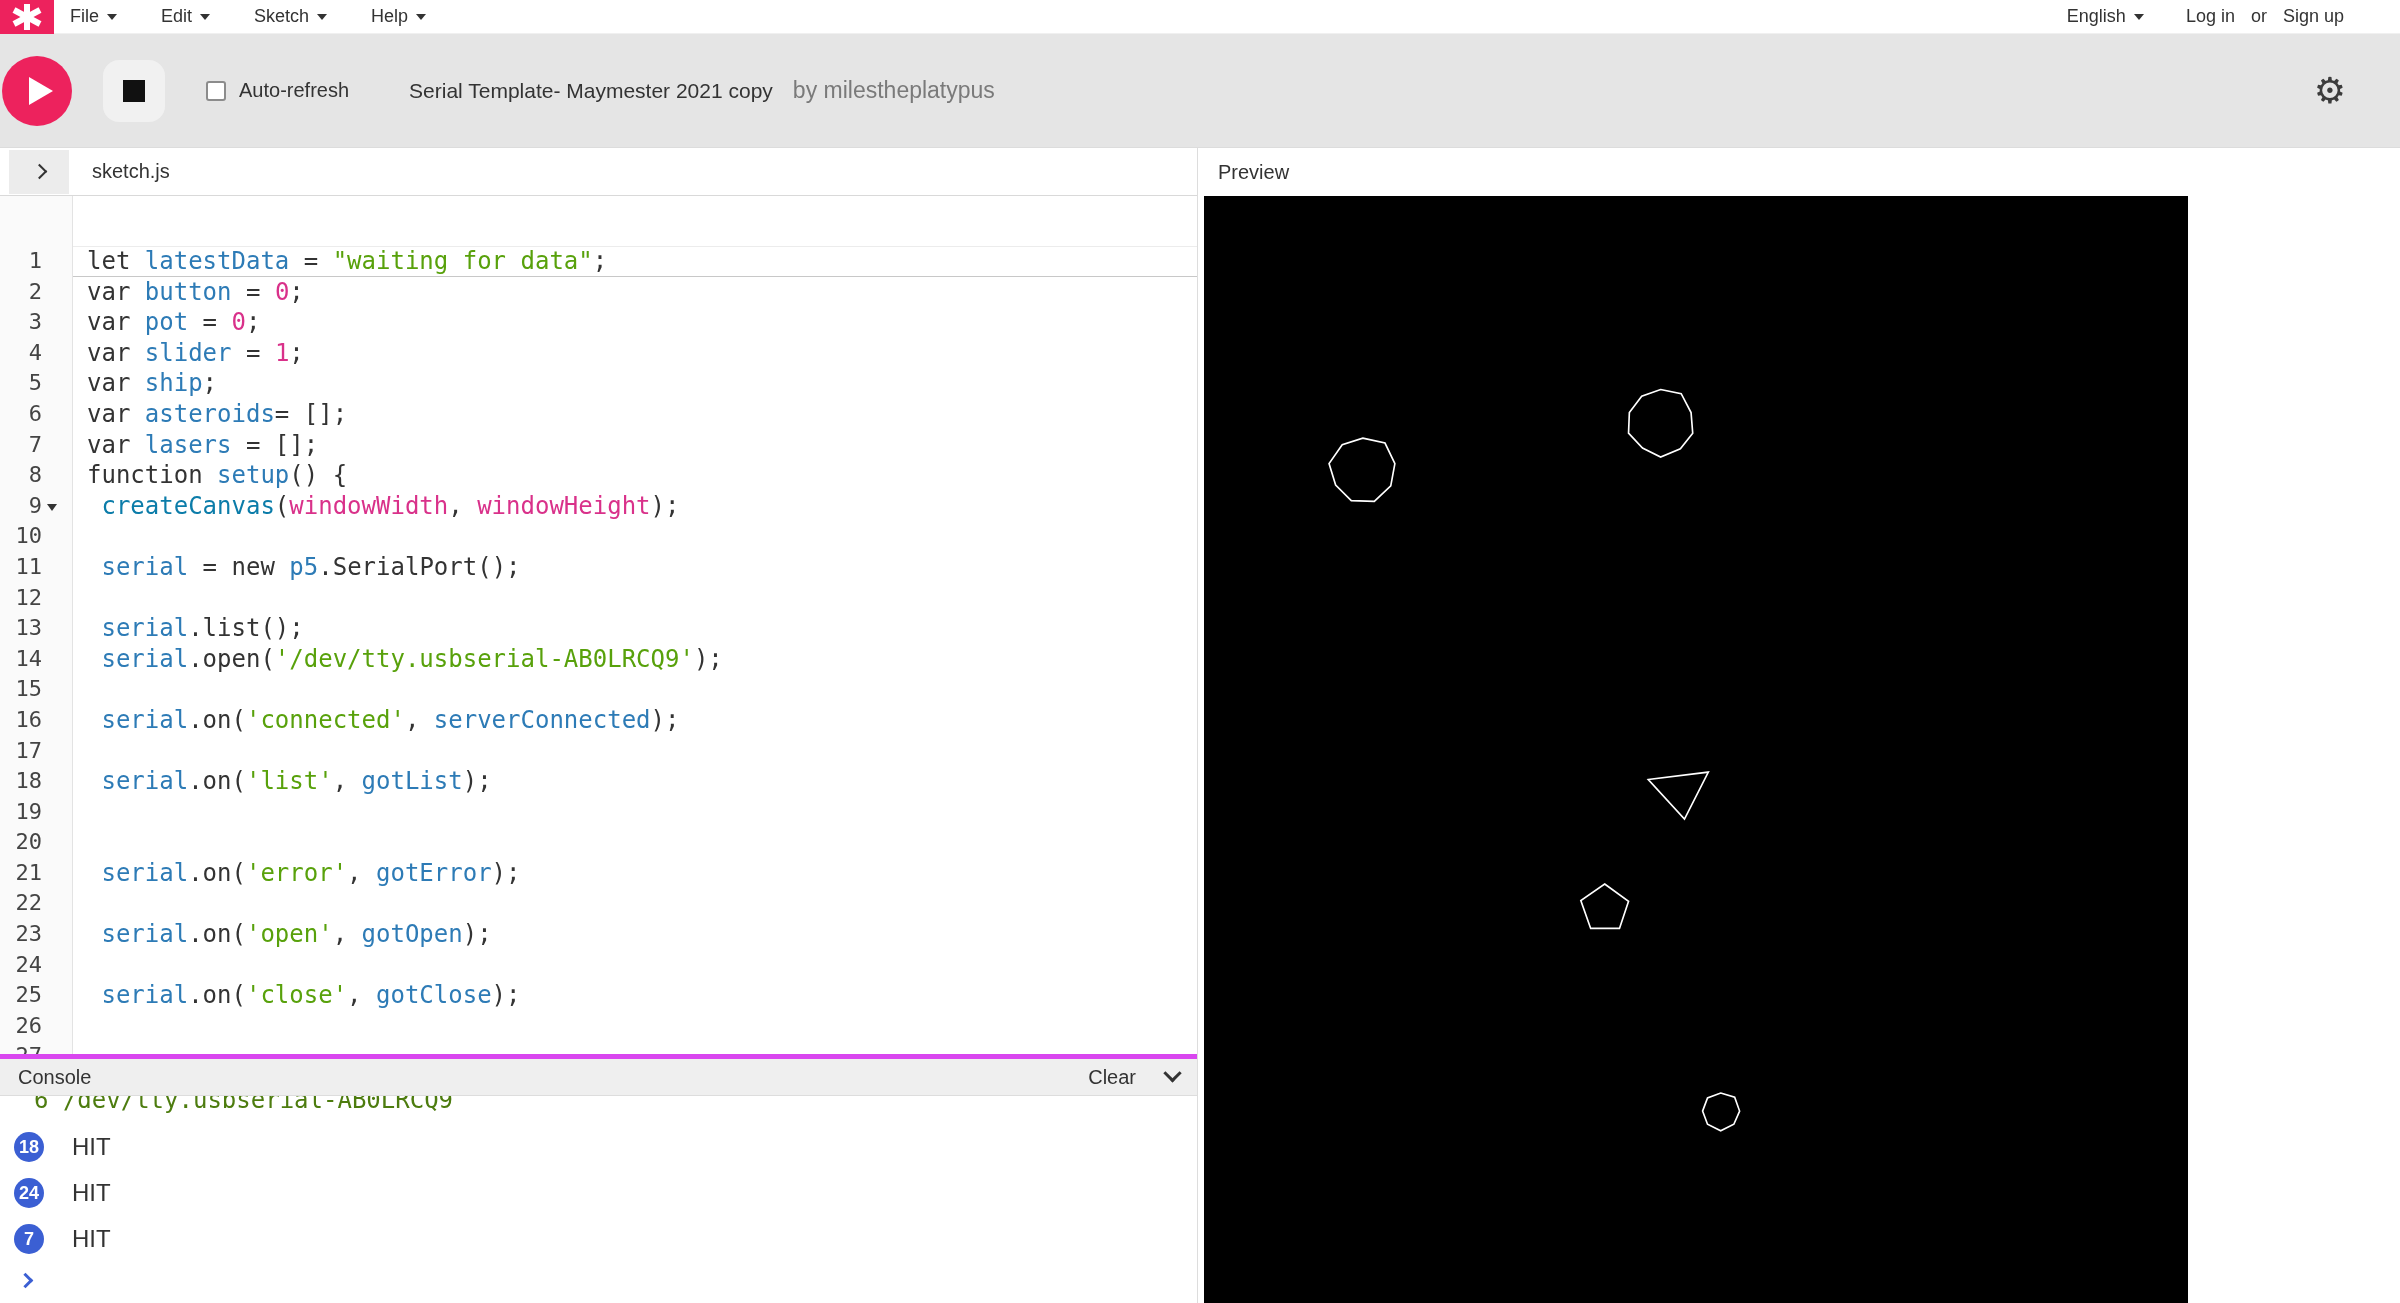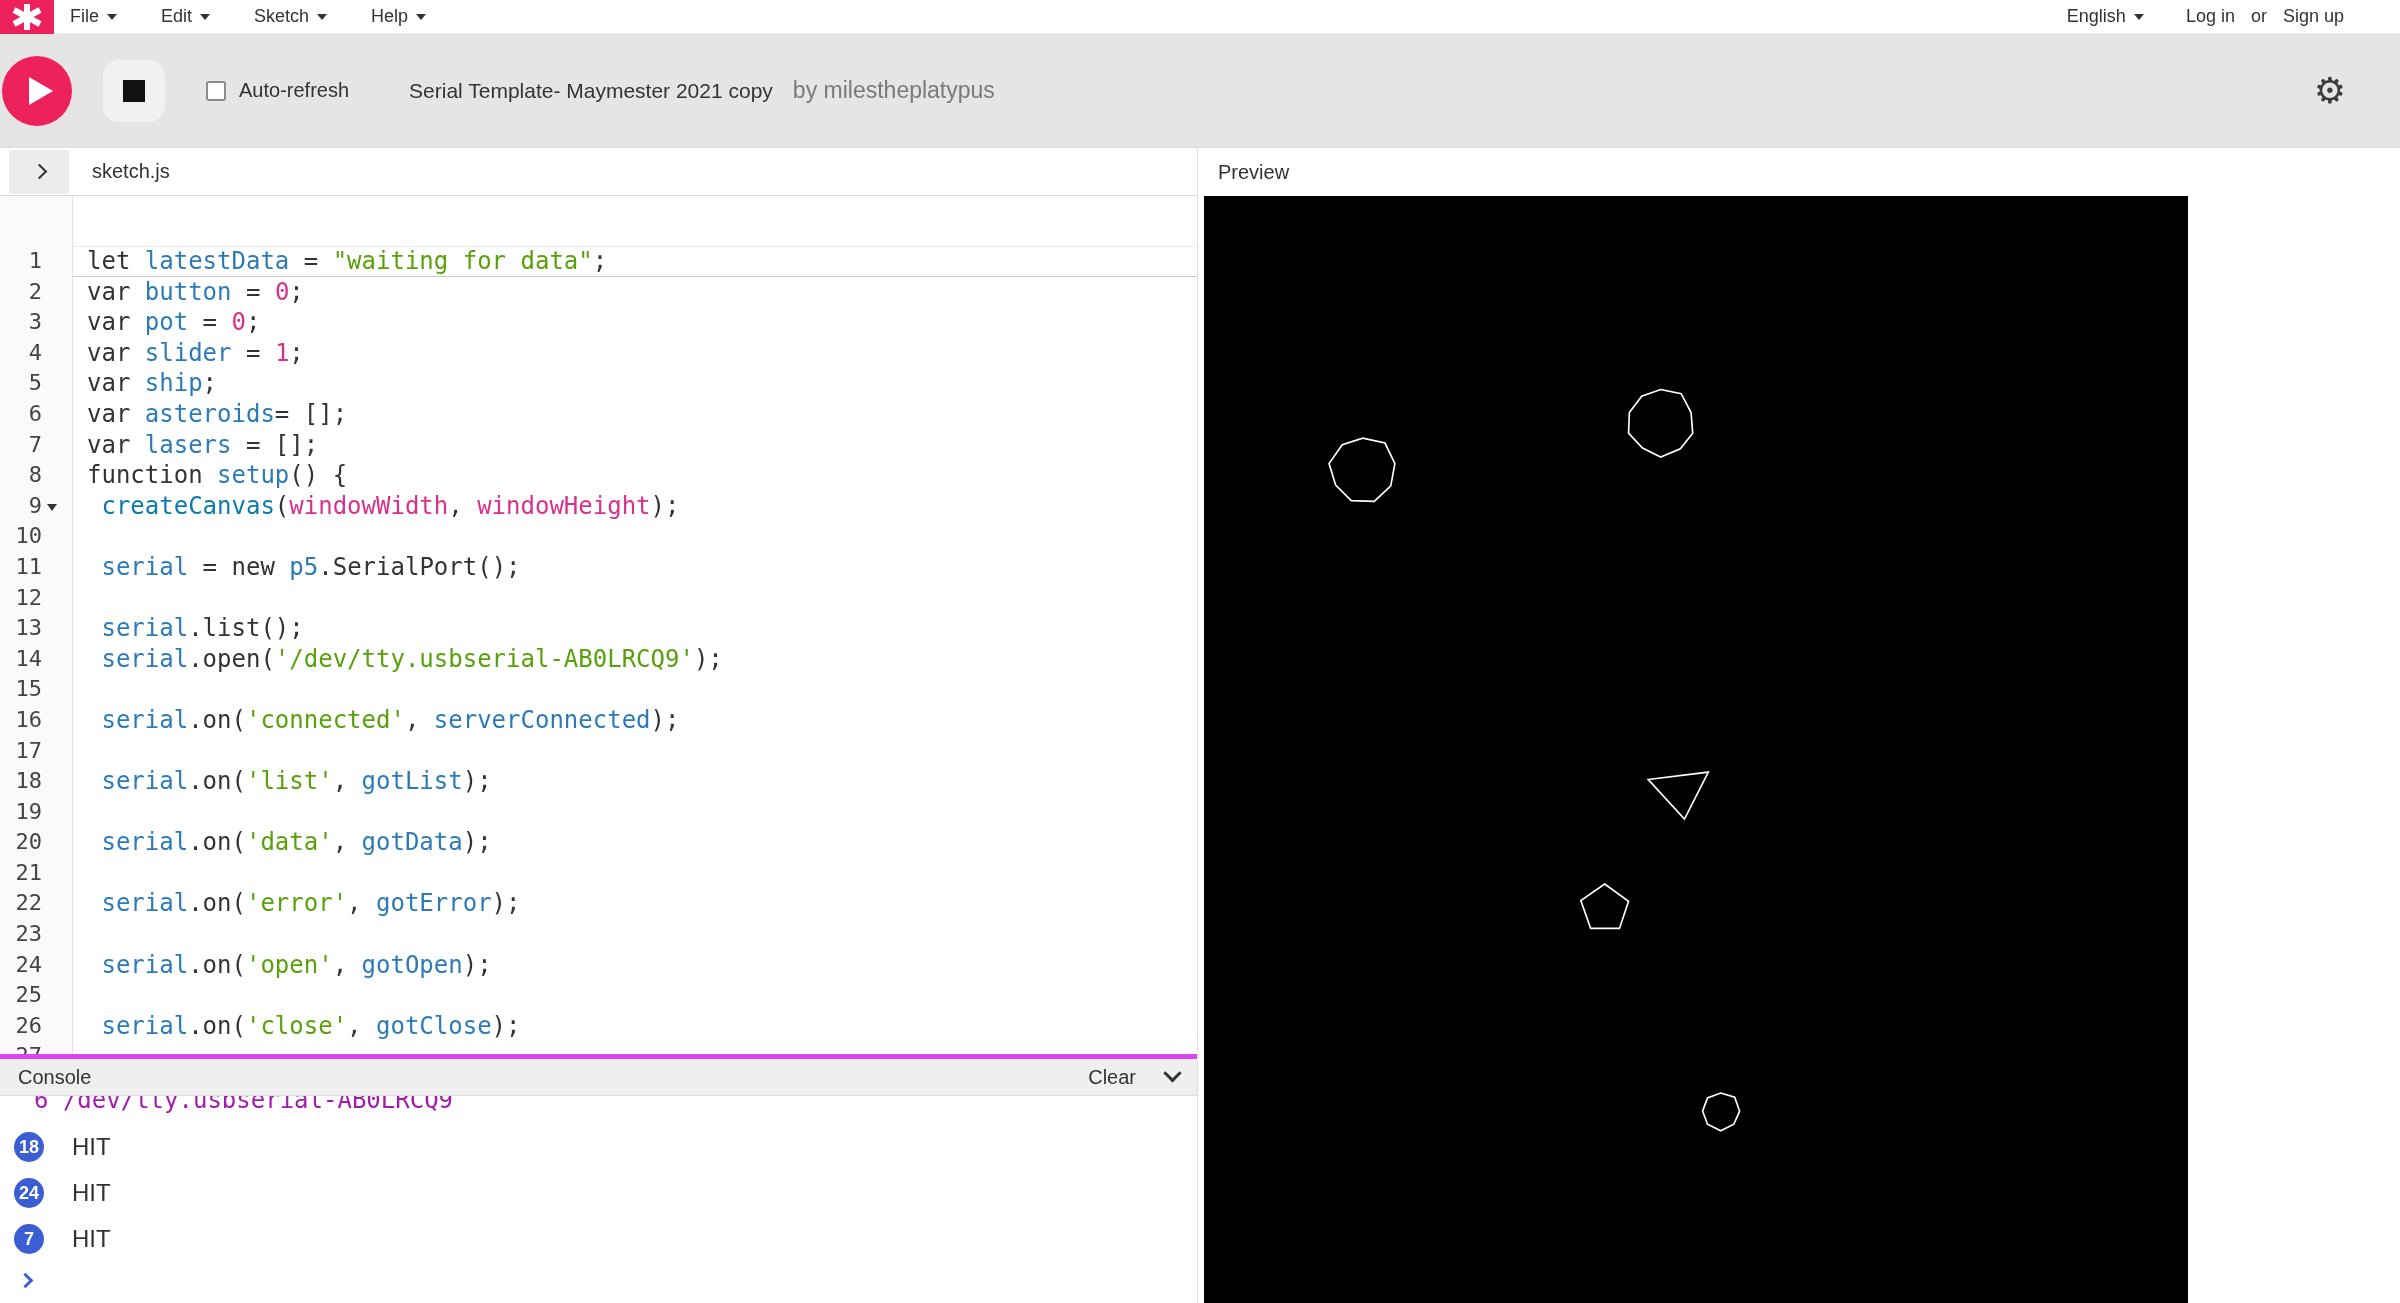--- a/index.html
+++ b/index.html
@@ -115,21 +115,21 @@
   }
   .console-header-right { margin-left: auto; display: flex; align-items: center; gap: 30px; }
   .chev-down {
     width: 13px; height: 13px;
     border-right: 3px solid #333; border-bottom: 3px solid #333;
     transform: rotate(45deg) translate(-3px, -3px);
   }
   .console-body { position: absolute; top: 42px; left: 0; right: 0; bottom: 0; background: #fff; overflow: hidden; }
   .console-row { position: absolute; left: 0; right: 0; height: 32px; display: flex; align-items: center; }
   .clipped-row { top: -12px; }
-  .clipped-text { padding-left: 34px; font-family: "DejaVu Sans Mono", "Liberation Mono", monospace; font-size: 24px; color: #a21caf; white-space: pre; }
+  .clipped-text { padding-left: 34px; font-family: "DejaVu Sans Mono", "Liberation Mono", monospace; font-size: 24px; color: #4d7c0f; white-space: pre; }
   .log-badge {
     margin-left: 14px; width: 30px; height: 30px; border-radius: 50%; flex: 0 0 auto;
     background: var(--badge-blue); color: #fff; text-align: center;
     font-family: "Liberation Sans", sans-serif; font-weight: bold; font-size: 18px; line-height: 30px;
   }
   .log-text { margin-left: 28px; font-family: Liberation Sans, sans-serif; font-size: 24px; color: #333; }
   .prompt-row { top: 168px; }
   .prompt-chev {
     margin-left: 20px; width: 11px; height: 11px;
     border-top: 3px solid var(--badge-blue); border-right: 3px solid var(--badge-blue);
@@ -256,21 +256,20 @@
             <div class="code-line"></div>
             <div class="code-line"><span class="tok-p"> </span><span class="tok-v">serial</span><span class="tok-p"> = </span><span class="tok-k">new</span><span class="tok-p"> </span><span class="tok-v">p5</span><span class="tok-p">.SerialPort();</span></div>
             <div class="code-line"></div>
             <div class="code-line"><span class="tok-p"> </span><span class="tok-v">serial</span><span class="tok-p">.list();</span></div>
             <div class="code-line"><span class="tok-p"> </span><span class="tok-v">serial</span><span class="tok-p">.open(</span><span class="tok-s">'/dev/tty.usbserial-AB0LRCQ9'</span><span class="tok-p">);</span></div>
             <div class="code-line"></div>
             <div class="code-line"><span class="tok-p"> </span><span class="tok-v">serial</span><span class="tok-p">.on(</span><span class="tok-s">'connected'</span><span class="tok-p">, </span><span class="tok-v">serverConnected</span><span class="tok-p">);</span></div>
             <div class="code-line"></div>
             <div class="code-line"><span class="tok-p"> </span><span class="tok-v">serial</span><span class="tok-p">.on(</span><span class="tok-s">'list'</span><span class="tok-p">, </span><span class="tok-v">gotList</span><span class="tok-p">);</span></div>
             <div class="code-line"></div>
-            <div class="code-line"><span class="tok-p"> </span><span class="tok-v">serial</span><span class="tok-p">.on(</span><span class="tok-s">'data'</span><span class="tok-p">, </span><span class="tok-v">gotData</span><span class="tok-p">);</span></div>
             <div class="code-line"></div>
             <div class="code-line"><span class="tok-p"> </span><span class="tok-v">serial</span><span class="tok-p">.on(</span><span class="tok-s">'error'</span><span class="tok-p">, </span><span class="tok-v">gotError</span><span class="tok-p">);</span></div>
             <div class="code-line"></div>
             <div class="code-line"><span class="tok-p"> </span><span class="tok-v">serial</span><span class="tok-p">.on(</span><span class="tok-s">'open'</span><span class="tok-p">, </span><span class="tok-v">gotOpen</span><span class="tok-p">);</span></div>
             <div class="code-line"></div>
             <div class="code-line"><span class="tok-p"> </span><span class="tok-v">serial</span><span class="tok-p">.on(</span><span class="tok-s">'close'</span><span class="tok-p">, </span><span class="tok-v">gotClose</span><span class="tok-p">);</span></div>
           </div>
       </div>
 
       <div class="console">

